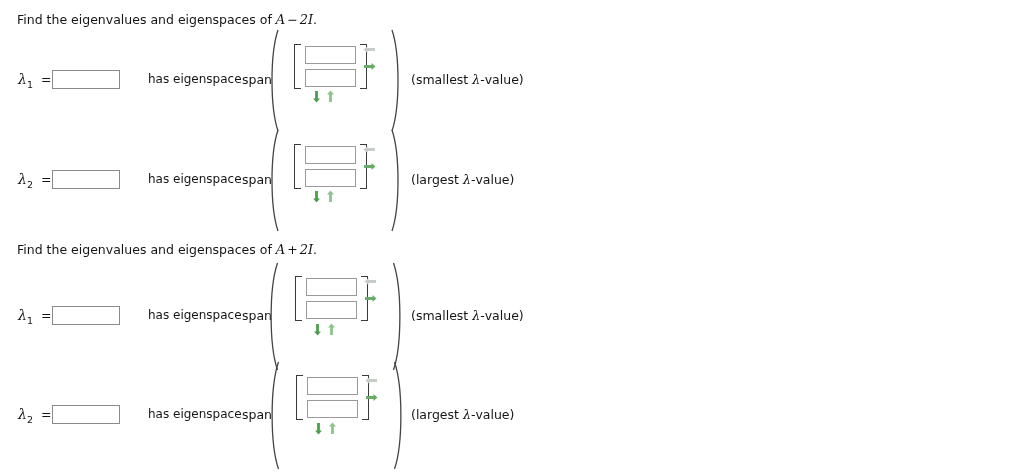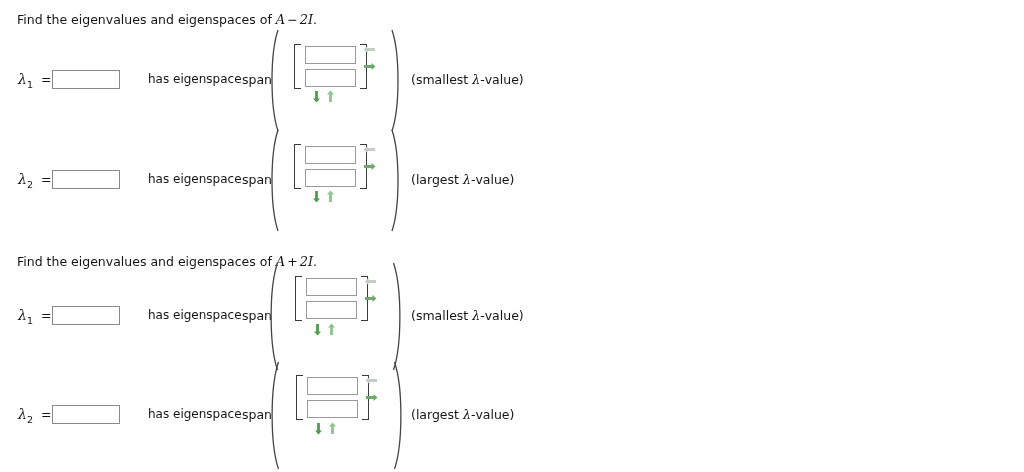--- a/index.html
+++ b/index.html
@@ -281,21 +281,21 @@
     <svg width="14" height="105" viewBox="0 0 14 105">
         <path d="M2 2 C10 26, 10 79, 2 103" stroke="#444" stroke-width="1.3" fill="none"></path>
       </svg>
   </span>
 
   <span class="note" style="left:411px; top:-8px;">
     <span>(largest </span><span class="lamsym">λ</span><span>-value)</span>
   </span>
 </div>
 
-<div class="prompt" style="top:254px;">
+<div class="prompt" style="top:242px;">
   <span>Find the eigenvalues and eigenspaces of</span>
   <span class="mathvar">A</span><span class="op">+</span><span class="mathvar">2I</span><span>.</span>
 </div>
 
 <div class="row" id="r3" style="top:316px;">
   <span class="lam"><span>λ</span><sub>1</sub></span>
   <span class="eq">=</span>
   <input class="ansbox" type="text" value="" style="">
   <span class="has-eig">has eigenspace</span>
   <span class="span-lbl">span</span>

